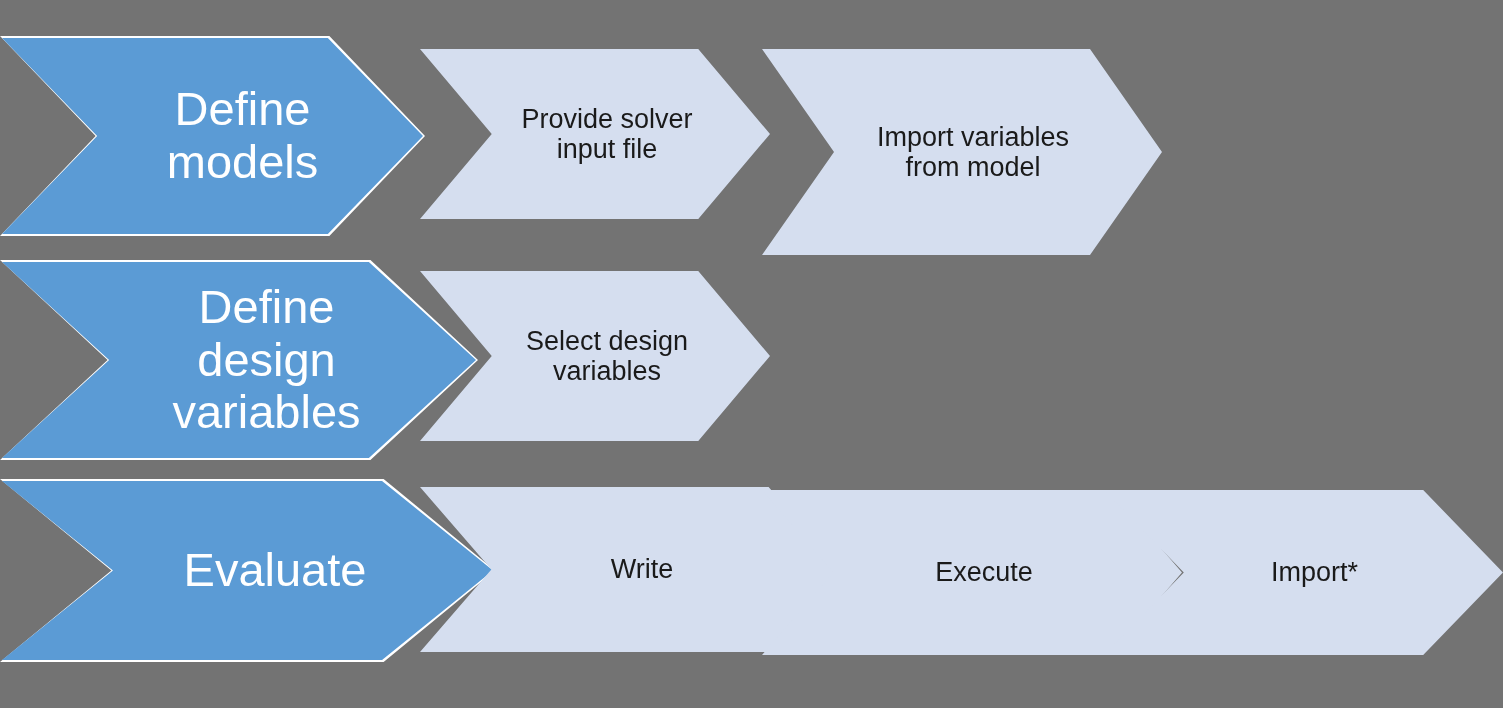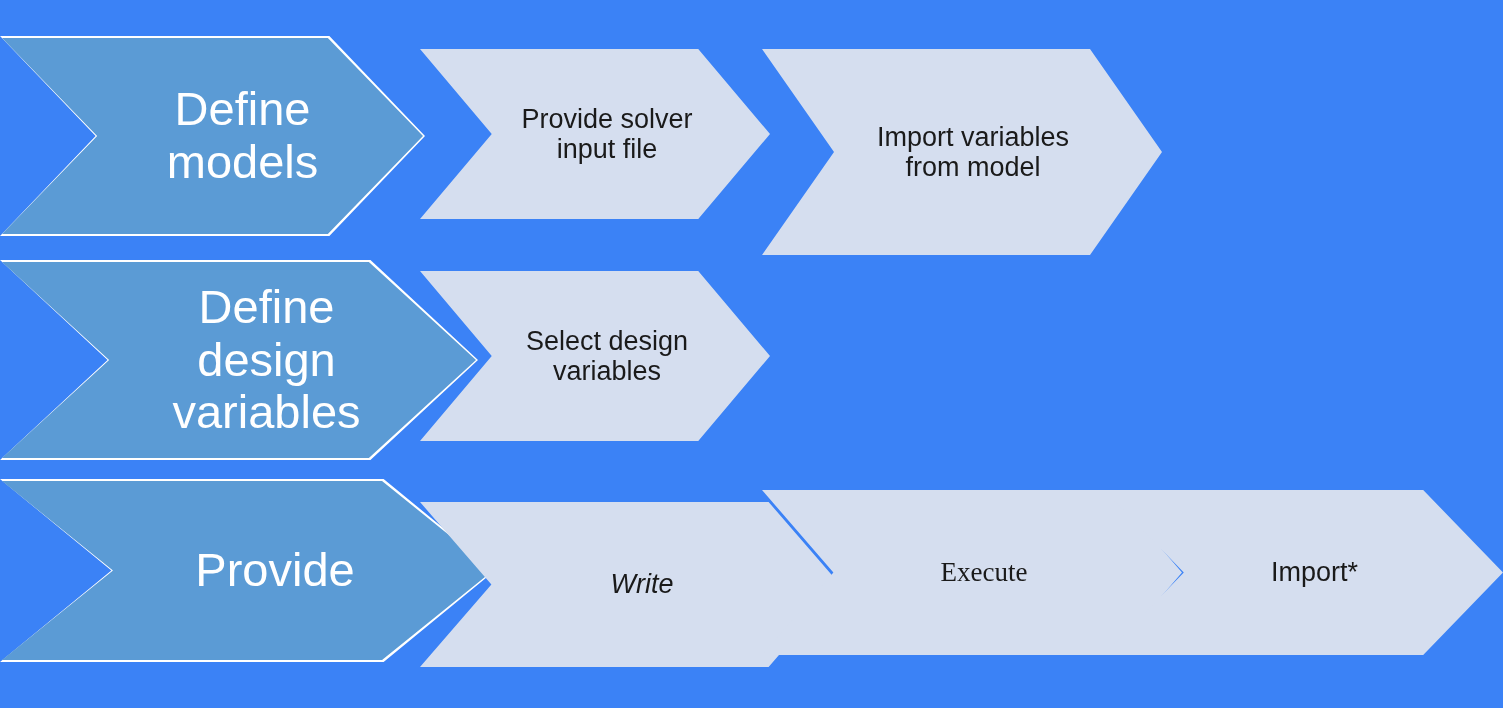--- a/index.html
+++ b/index.html
@@ -4,21 +4,21 @@
 <style>
   html, body {
     margin: 0;
     padding: 0;
     background: #000000;
   }
   #canvas {
     position: relative;
     width: 1503px;
     height: 708px;
-    background: #3b82f6;
+    background: #737373;
     overflow: hidden;
     font-family: "Liberation Sans", sans-serif;
   }
   .chev {
     position: absolute;
     display: flex;
     align-items: center;
     justify-content: center;
     box-sizing: border-box;
   }
@@ -96,29 +96,29 @@
   <div class="chev secondary" style="left:420px; top:271px; width:350px; height:170px;">
     <div class="fill" style="clip-path: polygon(0% 0%, 79.5% 0%, 100% 50%, 79.5% 100%, 0% 100%, 20.5% 50%);"></div>
     <div class="label" style="padding-left:24px;">Select design
 variables</div>
   </div>
 
 
   <div class="chev primary" style="left:0px; top:479px; width:495px; height:183px;">
     <div class="fill"></div>
     <div class="inner"></div>
-    <div class="label" style="font-size:47px; padding-left:55px;">Provide</div>
+    <div class="label" style="font-size:47px; padding-left:55px;">Evaluate</div>
   </div>
 
-  <div class="chev secondary" style="left:420px; top:502px; width:420px; height:165px;font-style:italic;">
+  <div class="chev secondary" style="left:420px; top:487px; width:420px; height:165px;">
     <div class="fill" style="clip-path: polygon(0% 0%, 83% 0%, 100% 50%, 83% 100%, 0% 100%, 17% 50%);"></div>
     <div class="label" style="padding-left:24px;">Write</div>
   </div>
 
-  <div class="chev secondary" style="left:762px; top:490px; width:420px; height:165px;font-family:Liberation Serif, serif;">
+  <div class="chev secondary" style="left:762px; top:490px; width:420px; height:165px;">
     <div class="fill" style="clip-path: polygon(0% 0%, 83% 0%, 100% 50%, 83% 100%, 0% 100%, 17% 50%);"></div>
     <div class="label" style="padding-left:24px;">Execute</div>
   </div>
 
   <div class="chev secondary" style="left:1104px; top:490px; width:399px; height:165px;">
     <div class="fill" style="clip-path: polygon(0% 0%, 80% 0%, 100% 50%, 80% 100%, 0% 100%, 20% 50%);"></div>
     <div class="label" style="padding-left:22px;">Import*</div>
   </div>
 
 </div>

